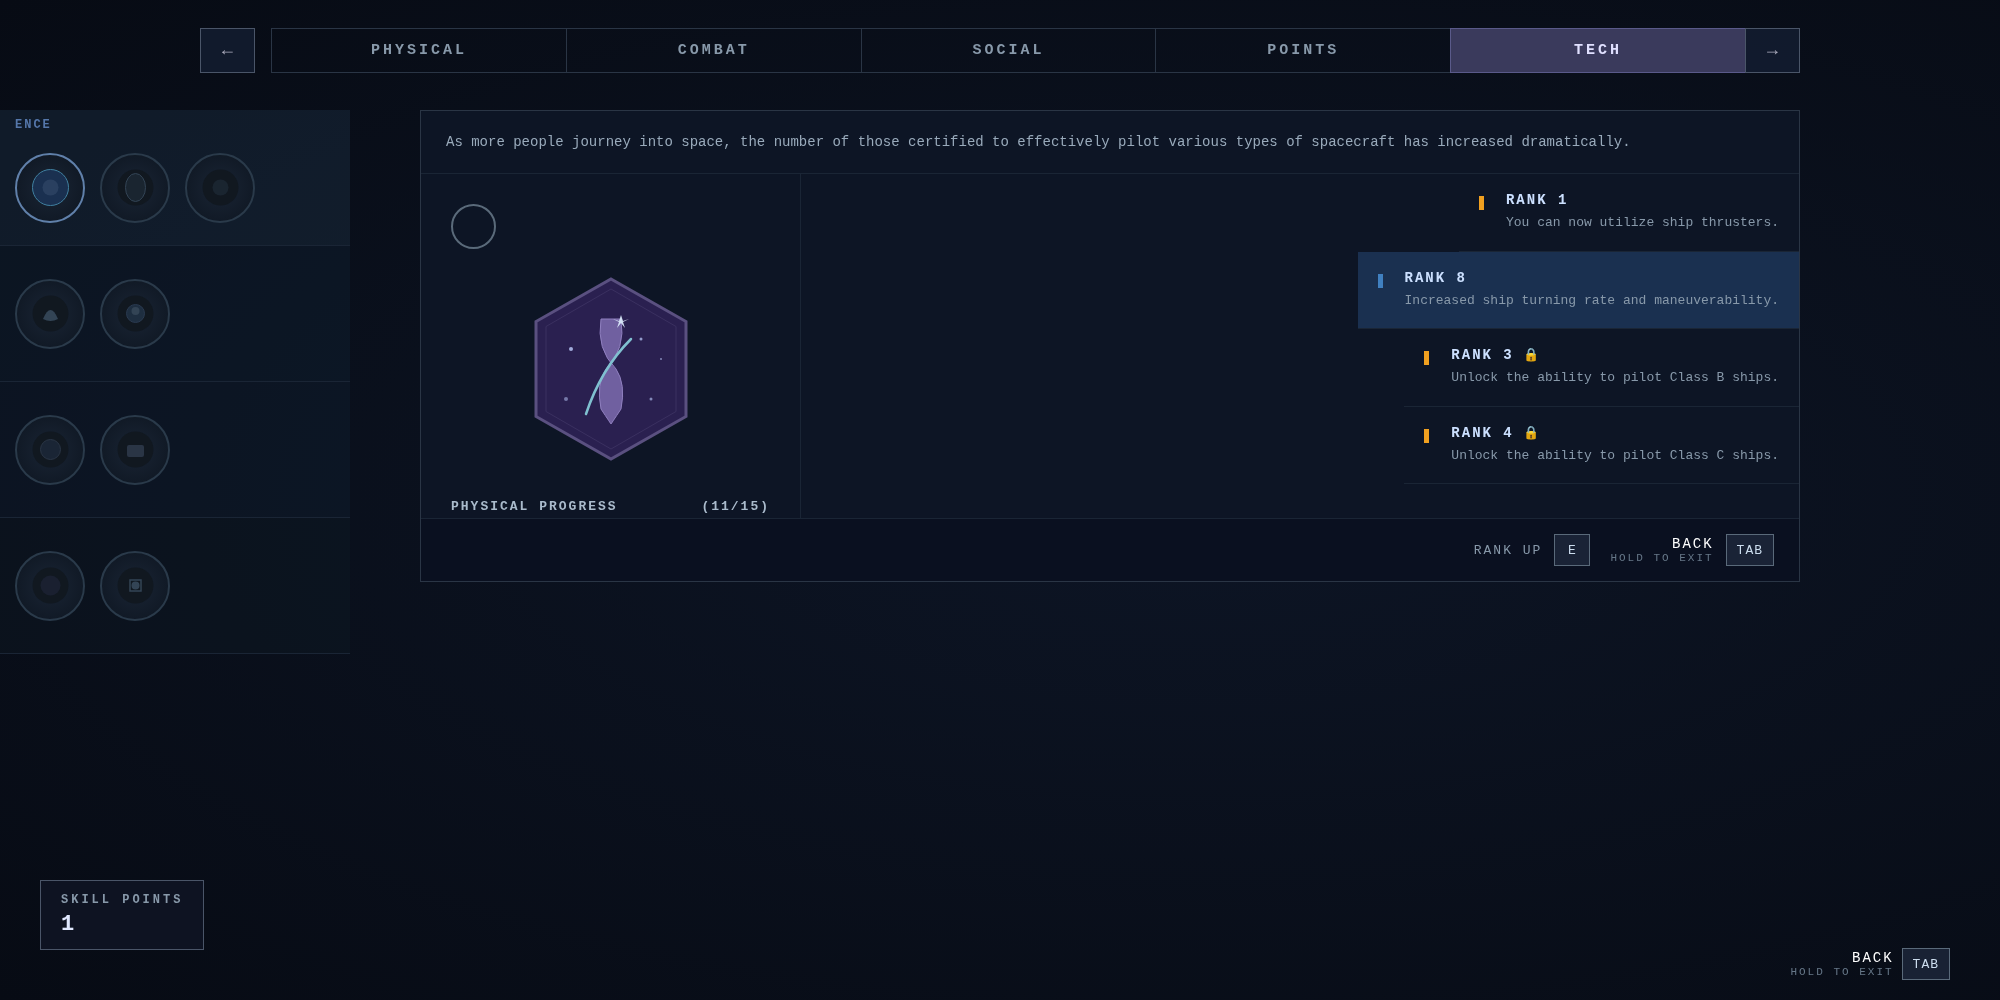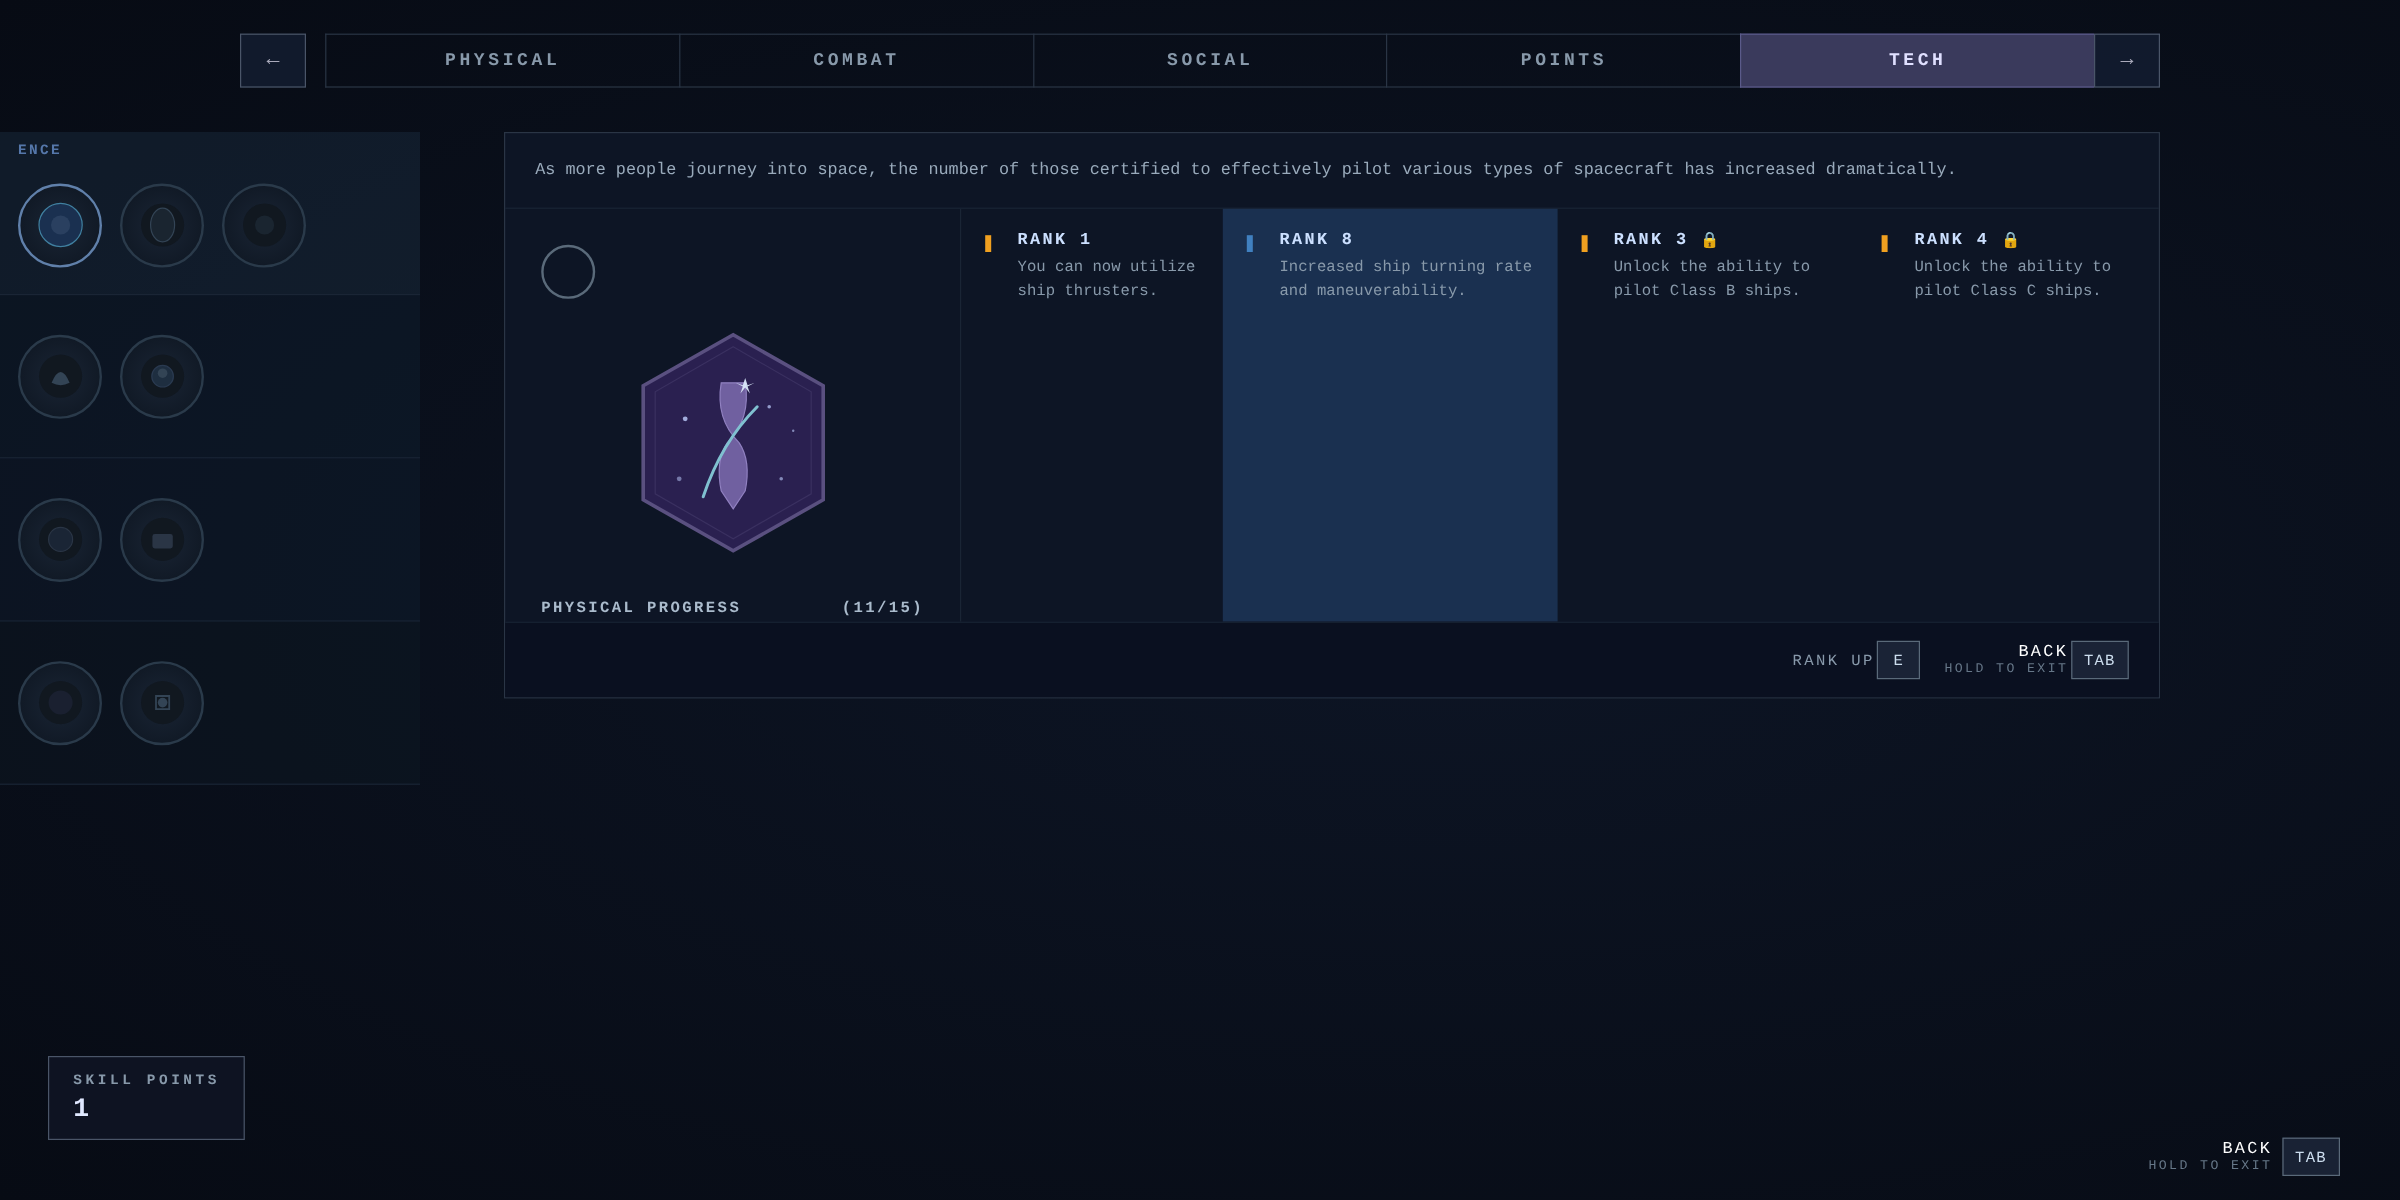--- a/index.html
+++ b/index.html
@@ -224,20 +224,22 @@
 
     .challenge-desc {
       color: #778899;
       font-size: 13px;
     }
 
     
     .ranks-panel {
       flex: 1;
       display: flex;
+      flex-direction: column;
+      align-items: flex-end;
     }
 
     .rank-item {
       padding: 18px 20px;
       border-bottom: 1px solid #1a2535;
       display: flex;
       gap: 15px;
     }
 
     .rank-item.highlighted {
@@ -317,21 +319,21 @@
       font-family: 'Courier New', monospace;
       padding: 5px 10px;
       min-width: 36px;
       height: 32px;
       letter-spacing: 1px;
     }
 
     .action-group {
       display: flex;
       align-items: center;
-      gap: 2px;
+      gap: 12px;
     }
 
     
     .skill-points-box {
       position: absolute;
       bottom: 50px;
       left: 40px;
       border: 1px solid #4a5568;
       background: rgba(15, 20, 35, 0.9);
       padding: 12px 20px;

